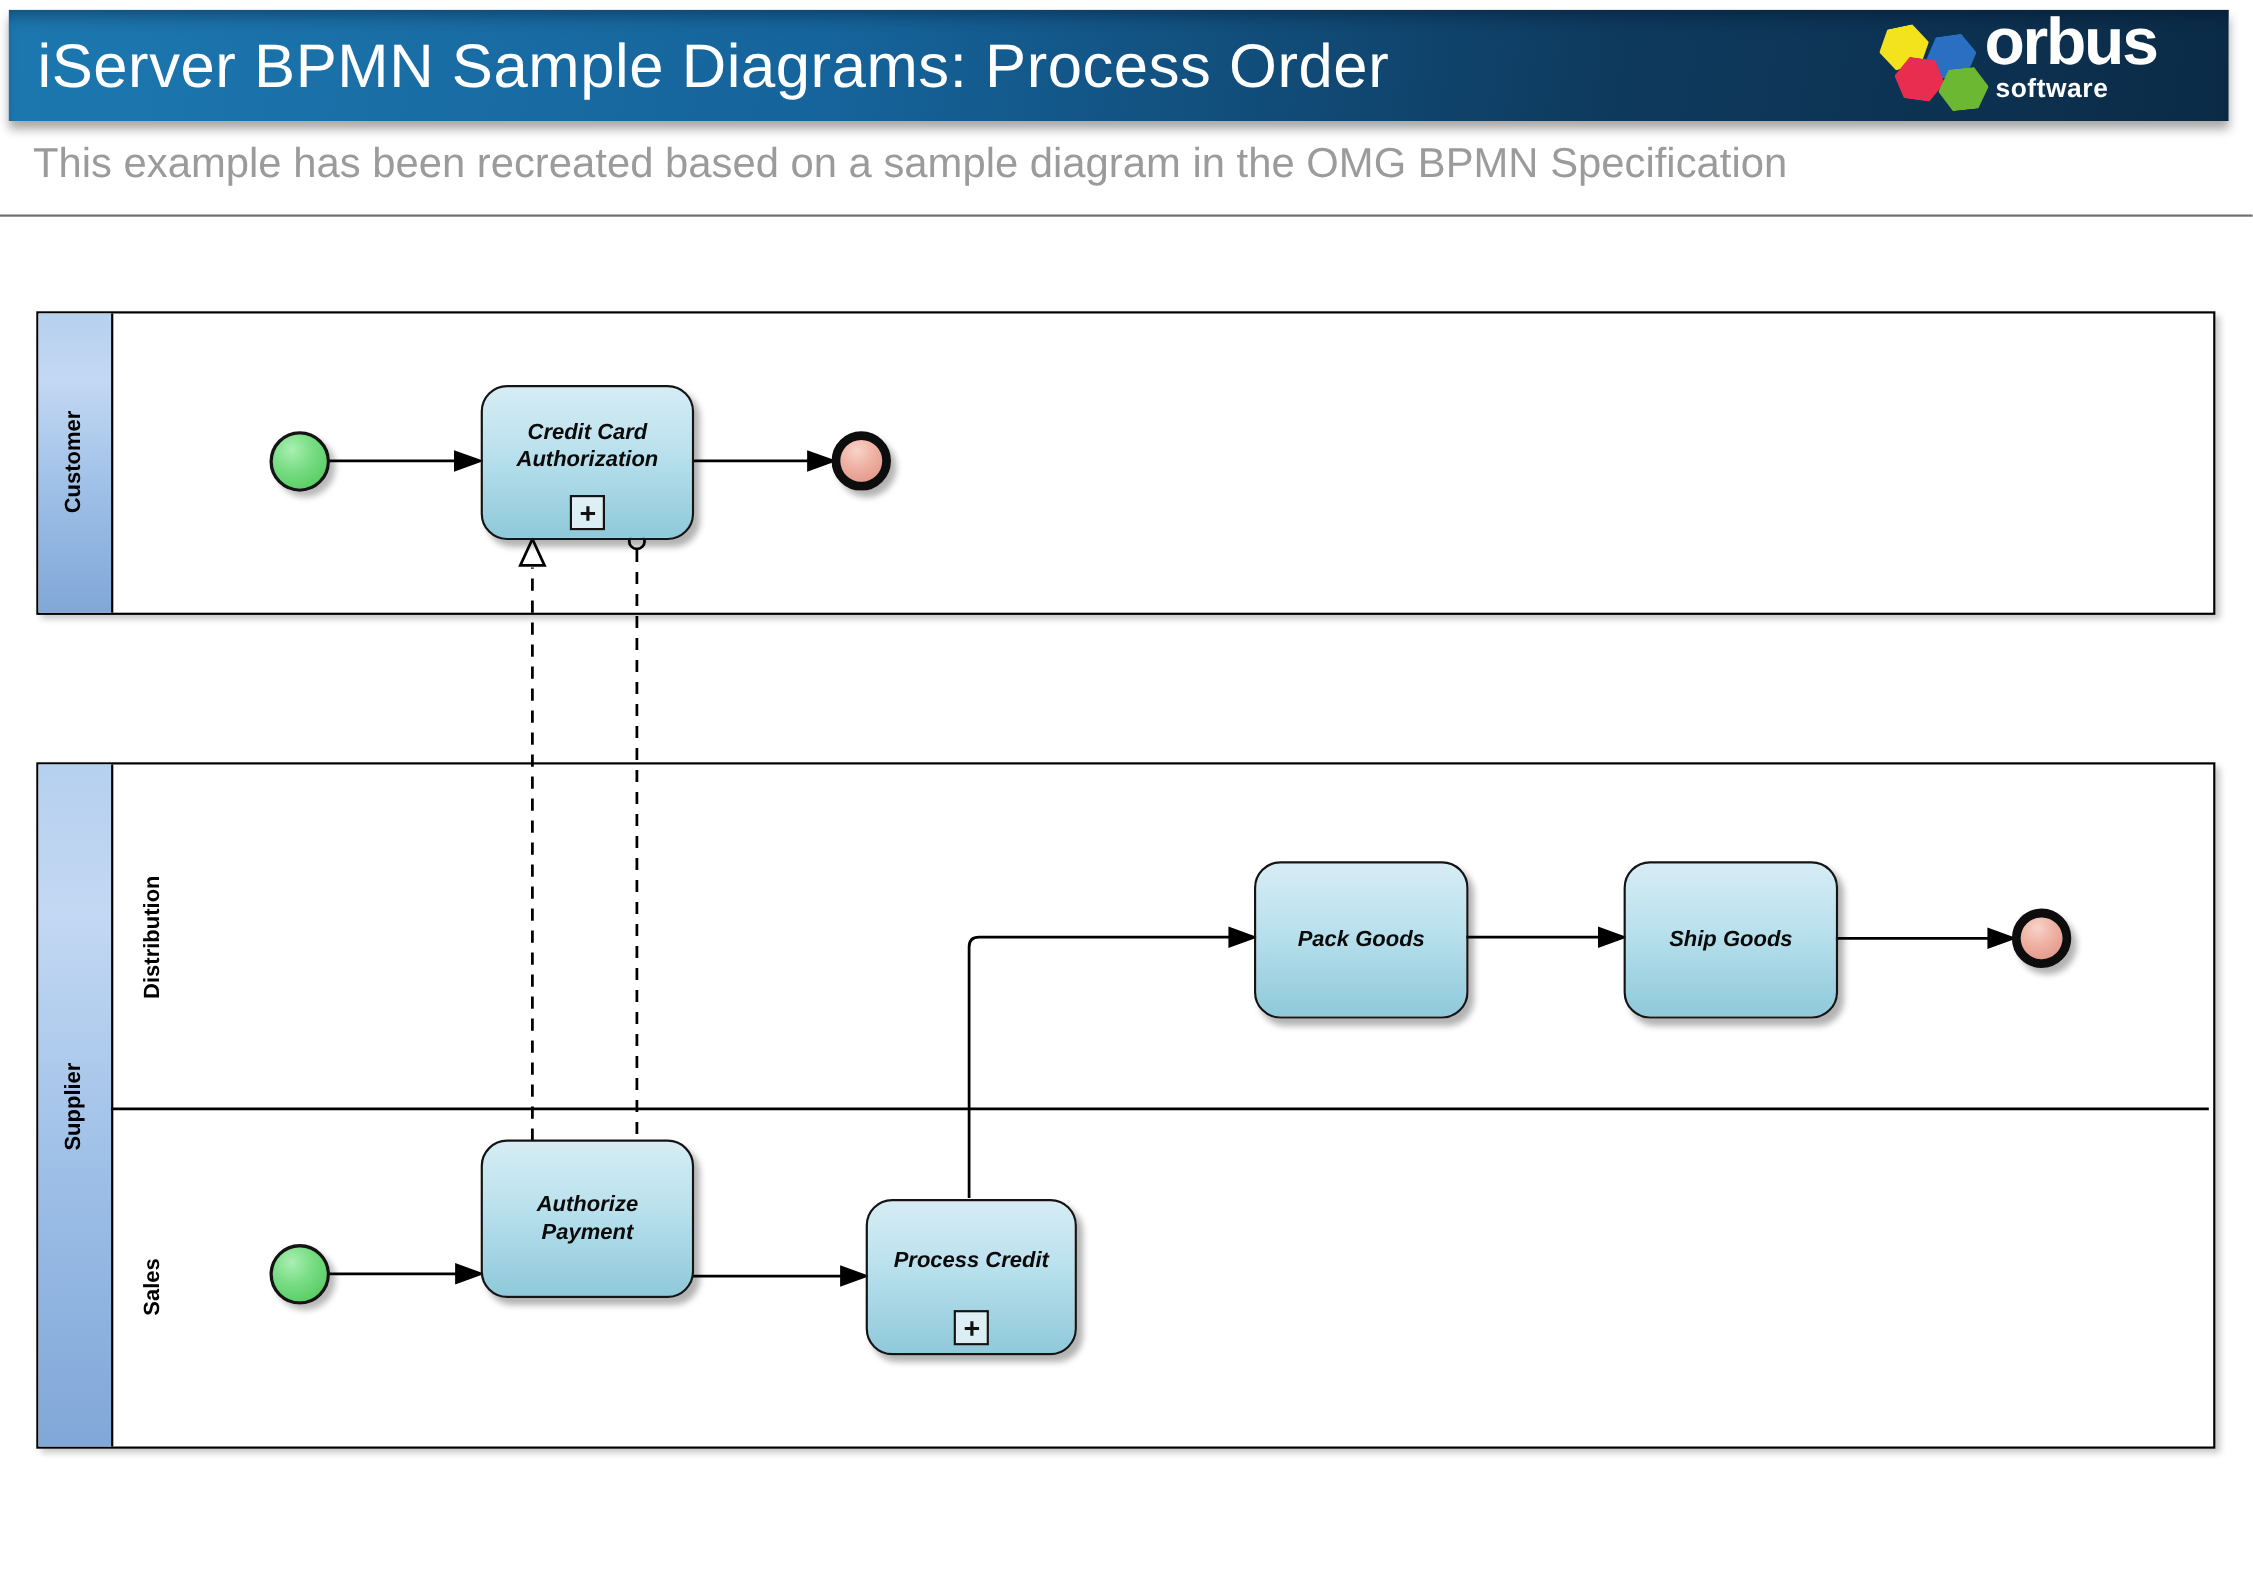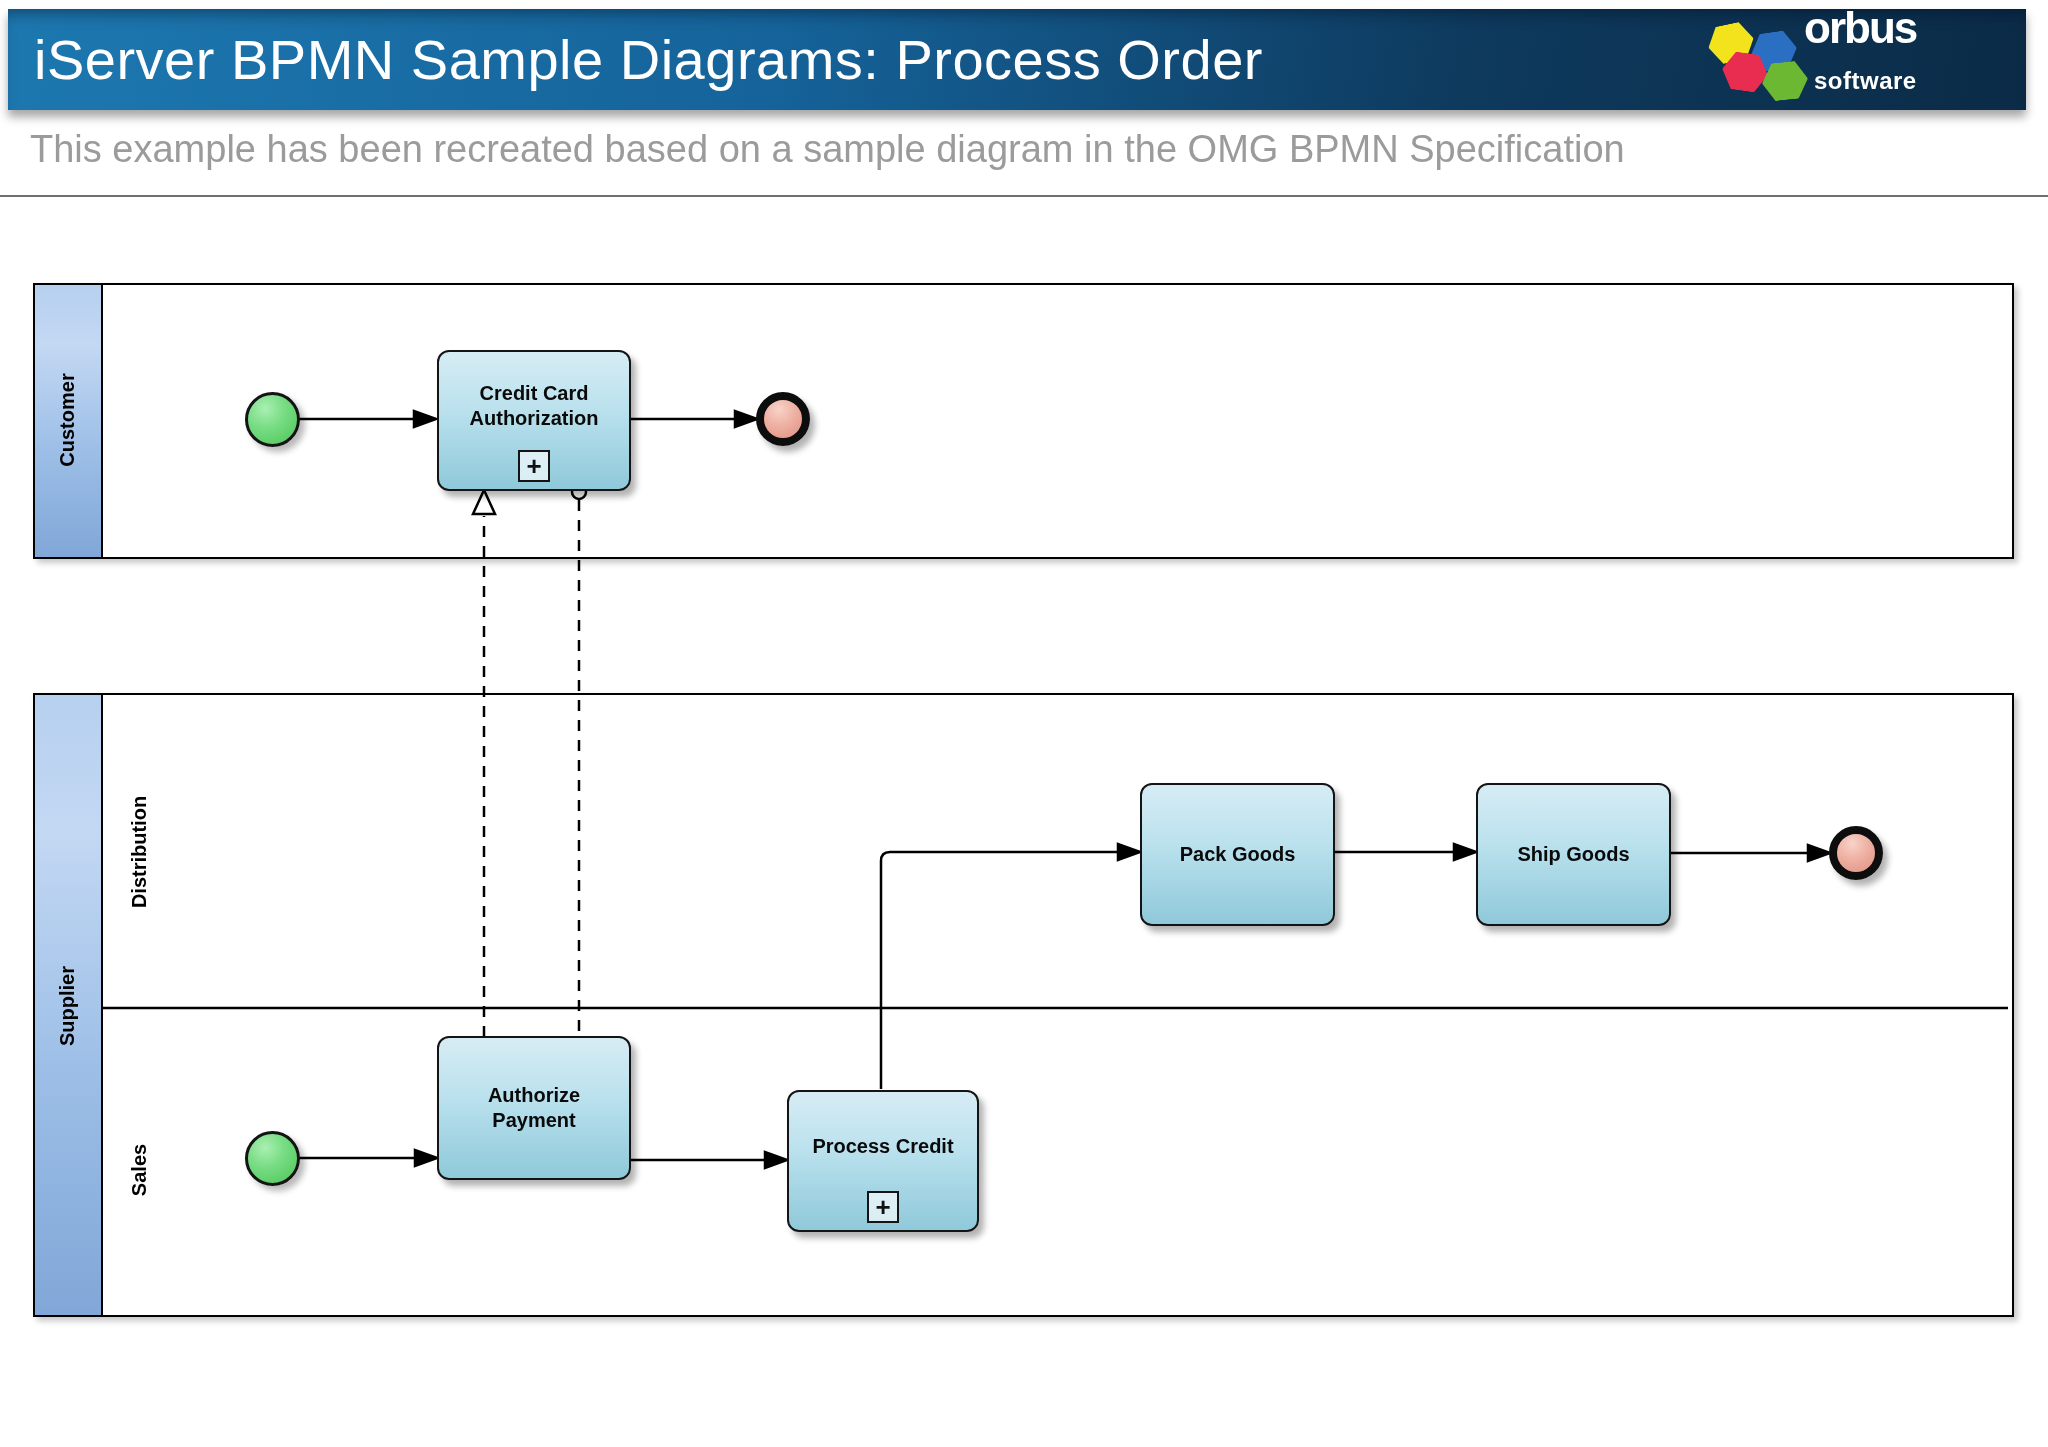--- a/index.html
+++ b/index.html
@@ -14,45 +14,45 @@
   .header-title{color:#ffffff;font-size:56px;letter-spacing:0.5px;padding-left:26px;
     white-space:nowrap;}
   
   .logo{position:absolute;right:12px;top:2px;width:312px;height:100px;}
   .hex{position:absolute;clip-path:polygon(25% 0%,75% 0%,100% 50%,75% 100%,25% 100%,0% 50%);
     width:46px;height:38px;}
   .hex-yellow{left:6px;top:13px;transform:rotate(-12deg);z-index:1;}
   .hex-blue{left:49px;top:21px;transform:rotate(-8deg);z-index:2;}
   .hex-red{left:20px;top:42px;transform:rotate(8deg);z-index:3;}
   .hex-green{left:60px;top:51px;transform:rotate(-6deg);z-index:4;}
-  .logo-brand{position:absolute;left:102px;top:-8px;color:#ffffff;font-size:44px;
+  .logo-brand{position:absolute;left:102px;top:-8px;color:#ffffff;font-size:60px;
     font-weight:bold;letter-spacing:-2px;}
   .logo-tagline{position:absolute;left:112px;top:56px;color:#ffffff;font-size:24px;
     font-weight:bold;letter-spacing:0.5px;}
 
   
   .subtitle{position:absolute;left:30px;top:128px;font-size:38px;color:#9b9b9b;
     white-space:nowrap;}
   .separator{position:absolute;left:0;top:195px;width:2048px;height:0;
     border-top:2px solid #6f6f6f;}
 
   
   .pool{position:absolute;border:2.5px solid #000;background:#ffffff;
     box-shadow:4px 4px 6px rgba(0,0,0,0.22);}
   .pool-band{position:absolute;left:0;top:0;bottom:0;width:66px;
     border-right:2.5px solid #000;
     background:linear-gradient(to bottom,#b6d0ef 0%,#c3d8f3 22%,#9dbfe7 60%,#81a7d8 100%);}
   .vlabel{position:absolute;transform:translate(-50%,-50%) rotate(-90deg);
     transform-origin:center;font-weight:bold;color:#000;font-size:20px;white-space:nowrap;}
 
   
-  .task{position:absolute;border:2.5px solid #141414;border-radius:12px;
+  .task{position:absolute;border:2.5px solid #141414;border-radius:24px;
     background:linear-gradient(to bottom,#d6ecf4 0%,#bce2ee 40%,#8fc9da 100%);
     box-shadow:5px 6px 6px rgba(0,0,0,0.30);
-    display:flex;align-items:center;justify-content:center;text-align:center;}
+    display:flex;align-items:center;justify-content:center;text-align:center;font-style:italic;}
   .task-label{font-weight:bold;color:#0a0a0a;font-size:20px;line-height:1.25;
     padding:0 18px;}
   .task.has-marker .task-label{padding-bottom:30px;}
   .sub-marker{position:absolute;left:50%;bottom:7px;transform:translateX(-50%);
     width:28px;height:28px;border:2.5px solid #141414;background:rgba(255,255,255,0.65);
     display:flex;align-items:center;justify-content:center;
     font-size:26px;font-weight:bold;color:#111;line-height:1;}
   .event{position:absolute;border-radius:50%;}
   .event-start{width:49px;height:49px;border:3px solid #141414;
     background:radial-gradient(circle at 35% 28%,#aaefb2 0%,#79dd85 40%,#5ecf69 75%,#4cc45a 100%);

